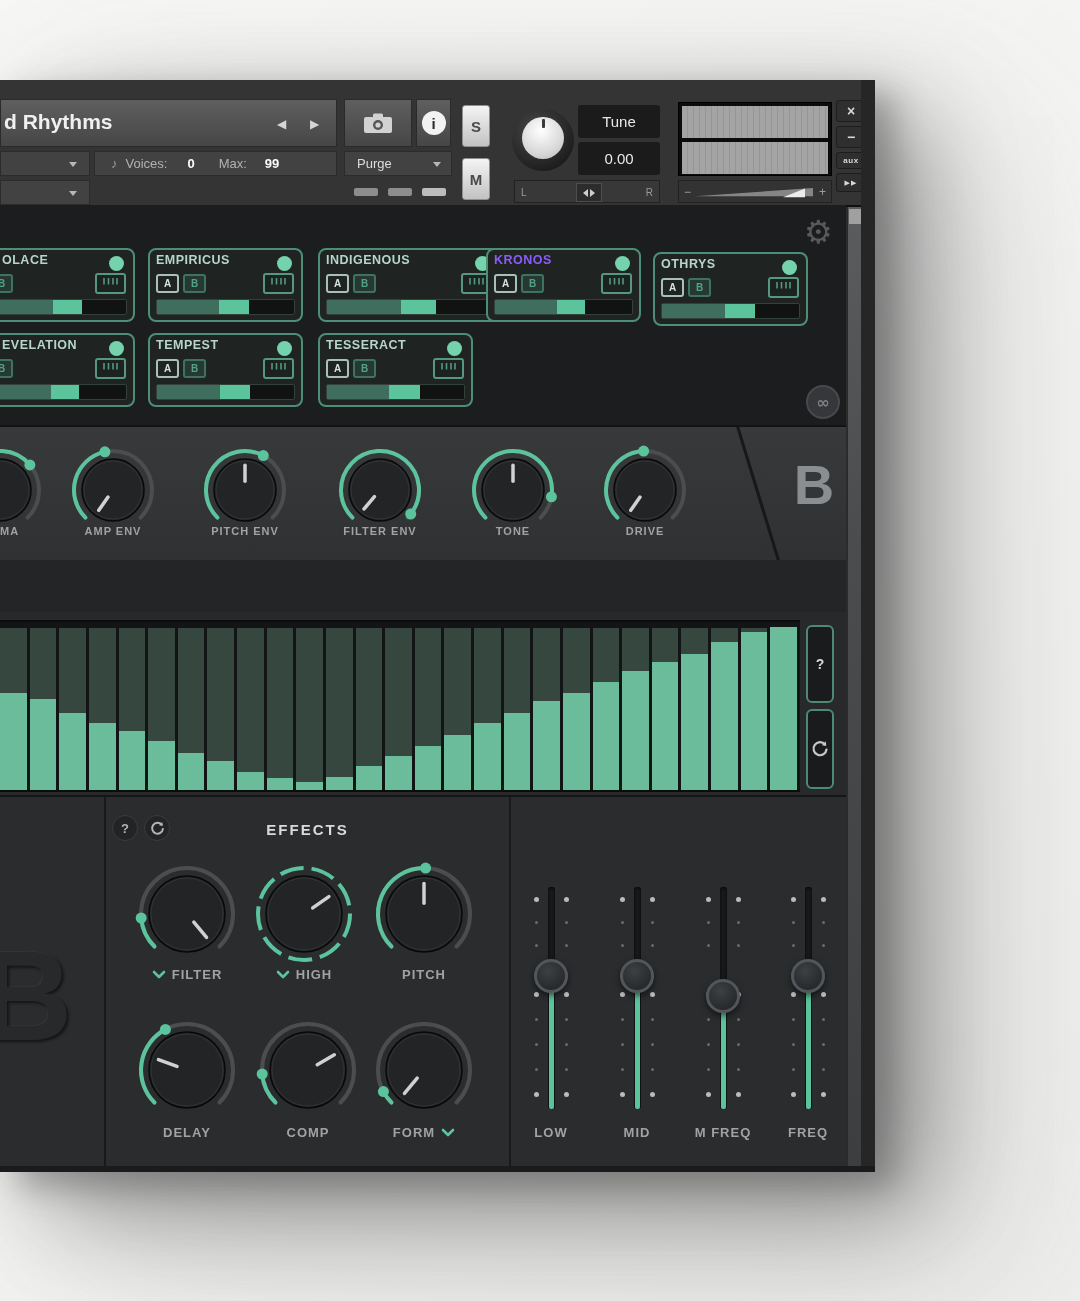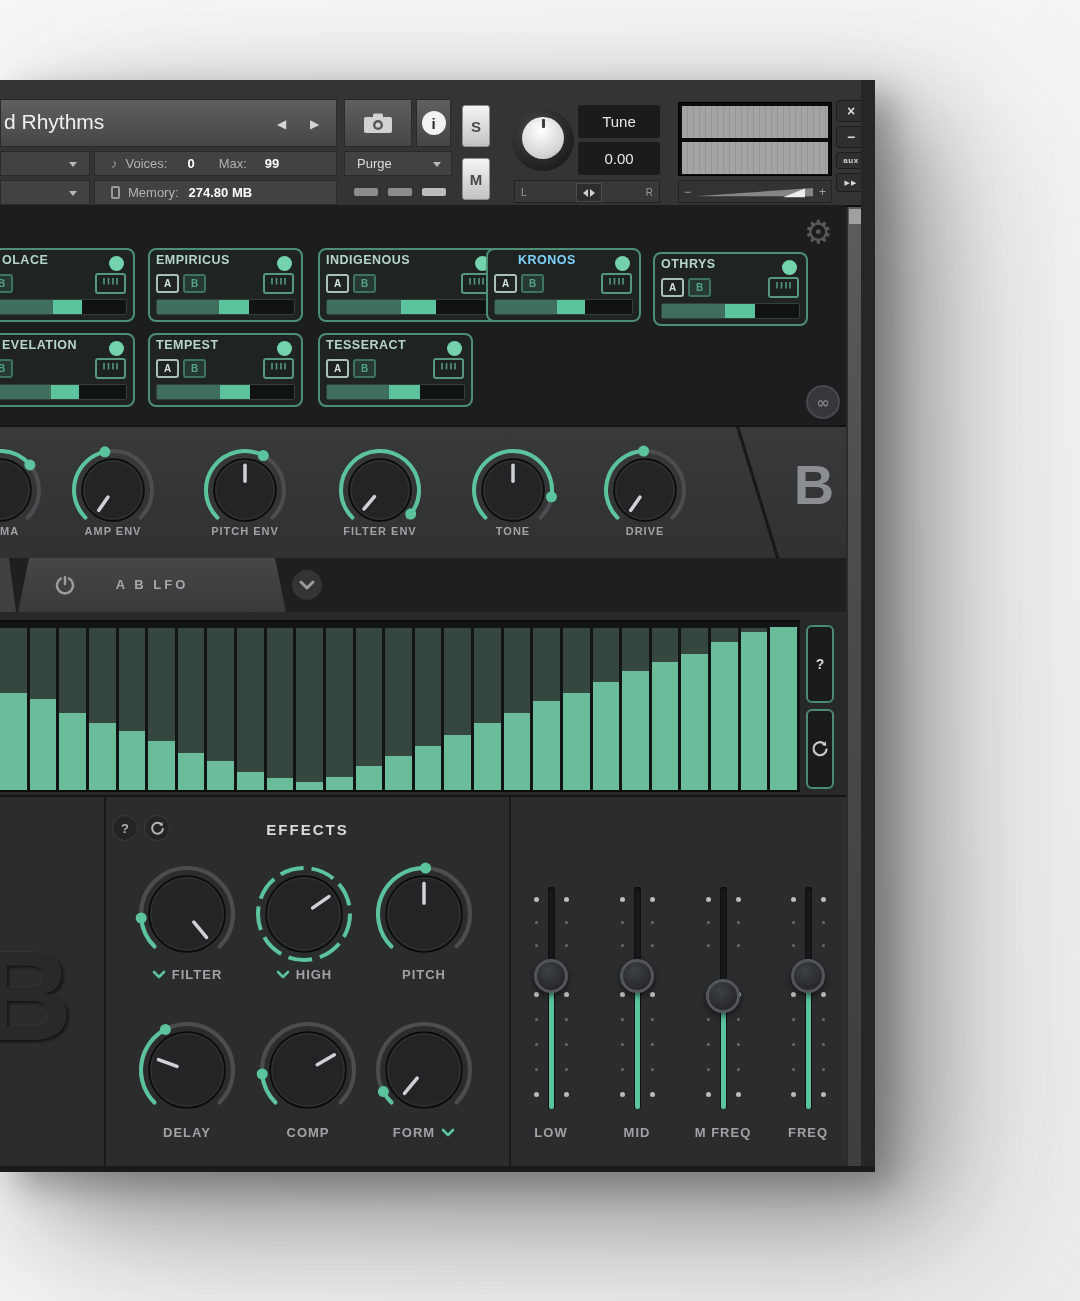--- a/index.html
+++ b/index.html
@@ -6,21 +6,21 @@
   .canvas{position:relative;width:1080px;height:1301px;overflow:hidden;
     background:linear-gradient(135deg,#f7f7f6 0%,#f3f3f1 60%,#ededeb 100%);
     font-family:"Liberation Sans",sans-serif;}
   .a{position:absolute;}
   .window{position:absolute;left:0;top:80px;width:875px;height:1092px;background:#2c2c2c;overflow:hidden;
     box-shadow:45px 35px 90px rgba(90,90,90,.55),18px 14px 30px rgba(70,70,70,.4),90px 70px 160px rgba(120,120,120,.35);}
   
   .kheader{position:absolute;left:0;top:0;width:875px;height:125px;background:#343434;border-bottom:2px solid #101010;}
   .hpanel{background:linear-gradient(#5f5f5f,#464646);border:1px solid #2a2a2a;box-sizing:border-box;}
   .title-panel{left:0;top:19px;width:337px;height:48px;}
-  .title-text{left:3px;top:10px;font-size:21px;font-weight:normal;color:#f0f0f0;white-space:nowrap;}
+  .title-text{left:3px;top:10px;font-size:21px;font-weight:bold;color:#f0f0f0;white-space:nowrap;}
   .nav{top:17px;font-size:12px;color:#d6d6d6;cursor:default;}
   .cam-btn{left:344px;top:19px;width:68px;height:48px;display:flex;align-items:center;justify-content:center;}
   .info-btn{left:416px;top:19px;width:35px;height:48px;display:flex;align-items:center;justify-content:center;}
   .info-circle{width:24px;height:24px;border-radius:50%;background:#f2f2f2;color:#2a2a2a;font-weight:bold;
     font-size:15px;display:flex;align-items:center;justify-content:center;}
   .wellrow{background:#424242;border:1px solid #2b2b2b;box-sizing:border-box;color:#b2b2b2;font-size:13px;}
   .chev-down{width:0;height:0;border-left:4px solid transparent;border-right:4px solid transparent;border-top:5px solid #b8b8b8;}
   .stat{display:flex;align-items:center;height:100%;}
   .stat b{color:#fdfdfd;}
   .purge-bars span{position:absolute;top:8px;width:24px;height:8px;border-radius:2px;background:#8d8d8d;}
@@ -110,25 +110,20 @@
       <div class="a wellrow" style="left:0;top:100px;width:90px;height:25px;">
         <span class="a chev-down" style="right:12px;top:10px;"></span>
       </div>
       <div class="a wellrow stat" style="left:94px;top:71px;width:243px;height:25px;">
         <span style="margin-left:16px;color:#9a9a9a;">♪</span>
         <span style="margin-left:8px;">Voices:</span>
         <b style="margin-left:20px;">0</b>
         <span style="margin-left:24px;">Max:</span>
         <b style="margin-left:18px;">99</b>
       </div>
-      <div class="a wellrow stat" style="left:94px;top:100px;width:243px;height:25px;">
-        <span style="margin-left:16px;width:9px;height:13px;border:2px solid #9a9a9a;border-radius:2px;display:inline-block;box-sizing:border-box;"></span>
-        <span style="margin-left:8px;">Memory:</span>
-        <b style="margin-left:10px;">274.80 MB</b>
-      </div>
       <div class="a wellrow" style="left:344px;top:71px;width:108px;height:25px;">
         <span class="a" style="left:12px;top:4px;color:#dcdcdc;">Purge</span>
         <span class="a chev-down" style="right:10px;top:10px;"></span>
       </div>
       <div class="a purge-bars" style="left:344px;top:100px;width:108px;height:25px;">
         <span style="left:10px;"></span>
         <span style="left:44px;"></span>
         <span style="left:78px;background:#bcbcbc;"></span>
       </div>
       <div class="a sm-btn" style="top:25px;">S</div>
@@ -216,21 +211,21 @@
                   <line x1="12" y1="0" x2="12" y2="6.5" stroke="#55987f" stroke-width="1.6"></line>
                   <line x1="16" y1="0" x2="16" y2="6.5" stroke="#55987f" stroke-width="1.6"></line>
                 </svg>
               </div>
               <div style="position: absolute; left: 6px; right: 6px; bottom: 5px; height: 14px; background: rgb(16, 19, 17); border: 1px solid rgb(51, 65, 58); border-radius: 2px;">
                 <div style="position: absolute; left: 0px; top: 0px; bottom: 0px; width: 45%; background: rgb(63, 110, 94);"></div>
                 <div style="position: absolute; left: 45%; top: 0px; bottom: 0px; width: 21%; background: rgb(92, 196, 157);"></div>
               </div>
             </div>
             <div style="position: absolute; left: 486px; top: 0px; width: 155px; height: 74px; border: 2px solid rgb(77, 142, 119); border-radius: 8px; background: rgb(31, 36, 34); box-sizing: border-box;">
-              <div style="position: absolute; left: 6px; top: 3px; font-size: 12.5px; font-weight: bold; letter-spacing: 0.5px; color: #7dd3fc; white-space: nowrap; margin-left: 24px;">KRONOS</div>
+              <div style="position: absolute; left: 6px; top: 3px; font-size: 12.5px; font-weight: bold; letter-spacing: 0.5px; color: #8b5cf6; white-space: nowrap;">KRONOS</div>
               <div style="position: absolute; right: 9px; top: 6px; width: 15px; height: 15px; border-radius: 50%; background: rgb(116, 210, 172);"></div>
               <div style="position: absolute; left: 6px; top: 24px; width: 23px; height: 19px; border: 2px solid rgb(168, 192, 182); border-radius: 3px; box-sizing: border-box; color: rgb(210, 228, 220); font-size: 10px; font-weight: bold; display: flex; align-items: center; justify-content: center;">A</div>
               <div style="position: absolute; left: 33px; top: 24px; width: 23px; height: 19px; border: 2px solid rgb(63, 115, 97); border-radius: 3px; box-sizing: border-box; background: rgb(37, 56, 50); color: rgb(85, 161, 134); font-size: 10px; font-weight: bold; display: flex; align-items: center; justify-content: center;">B</div>
               <div style="position: absolute; right: 7px; top: 23px; width: 31px; height: 21px; border: 2px solid rgb(85, 152, 127); border-radius: 3px; box-sizing: border-box; background: rgb(28, 34, 32); display: flex; align-items: center; justify-content: center;">
                 <svg width="19" height="11">
                   <line x1="3" y1="0" x2="3" y2="6.5" stroke="#55987f" stroke-width="1.6"></line>
                   <line x1="7.5" y1="0" x2="7.5" y2="6.5" stroke="#55987f" stroke-width="1.6"></line>
                   <line x1="12" y1="0" x2="12" y2="6.5" stroke="#55987f" stroke-width="1.6"></line>
                   <line x1="16" y1="0" x2="16" y2="6.5" stroke="#55987f" stroke-width="1.6"></line>
                 </svg>
@@ -369,35 +364,20 @@
             <path d="M15.422835533724644 70.57716446627535A39 39 0 1 1 70.57716446627535 70.57716446627535" stroke="#4b4d4f" stroke-width="4" fill="none" stroke-linecap="round"></path>
             <path d="M15.422835533724644 70.57716446627535A39 39 0 0 1 41.638919628602466 4.023757746255264" stroke="#5cc49d" stroke-width="4" fill="none" stroke-linecap="round"></path>
             <circle cx="43" cy="43" r="31" fill="#222426" stroke="#08090a" stroke-width="1.5"></circle>
             <circle cx="43" cy="43" r="29" fill="none" stroke="rgba(255,255,255,0.07)" stroke-width="1"></circle>
             <path d="M38.021356532472915 50.11023974442845L28.77530437849405 63.31497069836699" stroke="#cfd2d4" stroke-width="3.5" fill="none" stroke-linecap="round"></path>
             <circle cx="41.638919628602466" cy="4.023757746255264" r="5.5" fill="#5cc49d"></circle>
           </svg>
           <div class="knob-label" style="left: 575px; top: 98px; width: 140px; font-size: 11px;">DRIVE</div>
         </div>
 
-      <div class="a tabrow">
-        <div class="a tab-sliver"></div>
-        <div class="a lfo-tab">
-          <svg class="a" style="left:36px;top:16px;" width="22" height="22" viewBox="0 0 22 22">
-            <path d="M11 3 L11 10" stroke="#9a9c9e" stroke-width="2.4" stroke-linecap="round" fill="none"></path>
-            <path d="M7 4.5 A8 8 0 1 0 15 4.5" stroke="#9a9c9e" stroke-width="2.4" stroke-linecap="round" fill="none"></path>
-          </svg>
-          <div class="a lfo-label">A B LFO</div>
-        </div>
-        <div class="a circle-btn tab-chev">
-          <svg width="16" height="10" viewBox="0 0 16 10">
-            <path d="M2 2 L8 8 L14 2" stroke="#9a9c9e" stroke-width="3" fill="none" stroke-linecap="round" stroke-linejoin="round"></path>
-          </svg>
-        </div>
-      </div>
 
       <div class="a seq">
         <div class="a seq-table" id="seqTable">
             <div style="position: absolute; left: 0px; top: 0px; bottom: 0px; width: 26.63px;">
               <div style="position: absolute; inset: 6px 0px 0px; background: rgb(53, 71, 63);"></div>
               <div style="position: absolute; left: 0px; right: 0px; bottom: 0px; height: 58%; background: rgb(106, 188, 154);"></div>
             </div>
             <div style="position: absolute; left: 29.63px; top: 0px; bottom: 0px; width: 26.63px;">
               <div style="position: absolute; inset: 6px 0px 0px; background: rgb(53, 71, 63);"></div>
               <div style="position: absolute; left: 0px; right: 0px; bottom: 0px; height: 54%; background: rgb(106, 188, 154);"></div>

